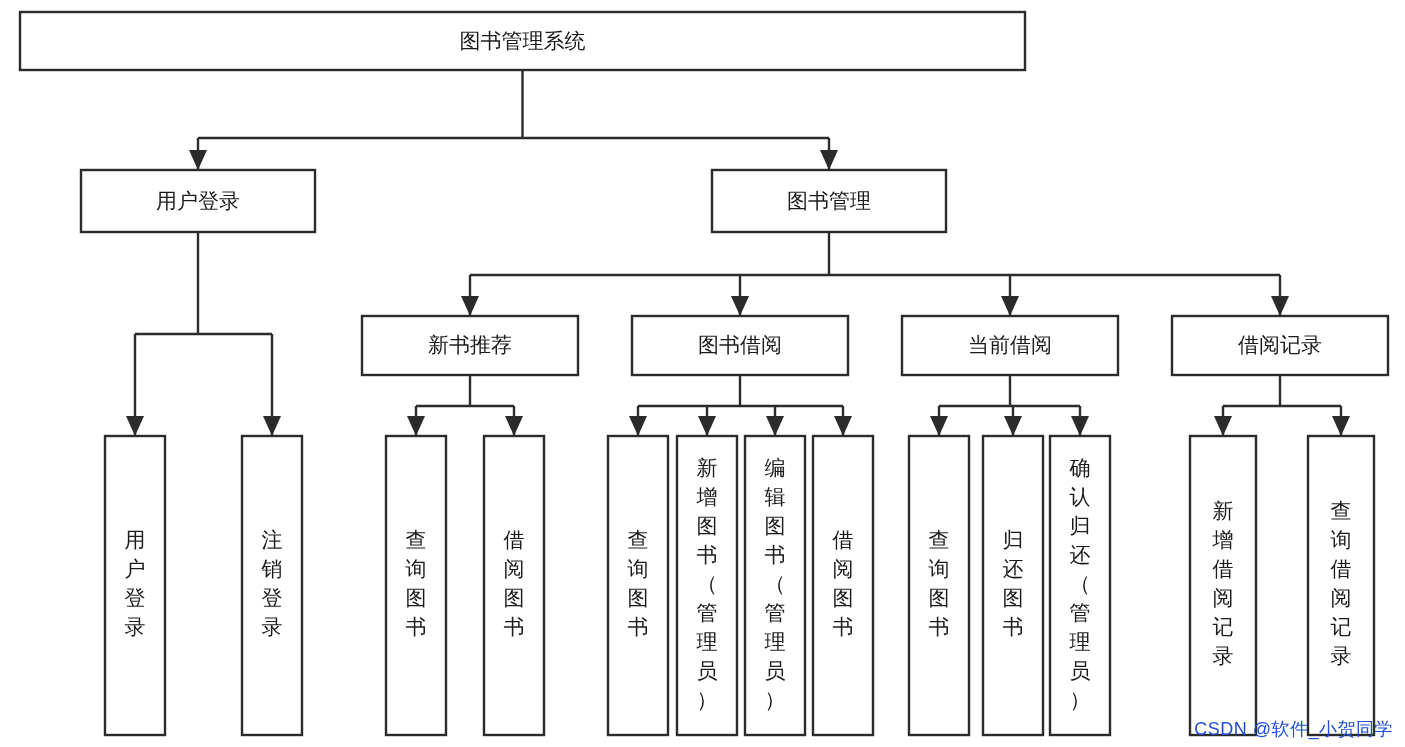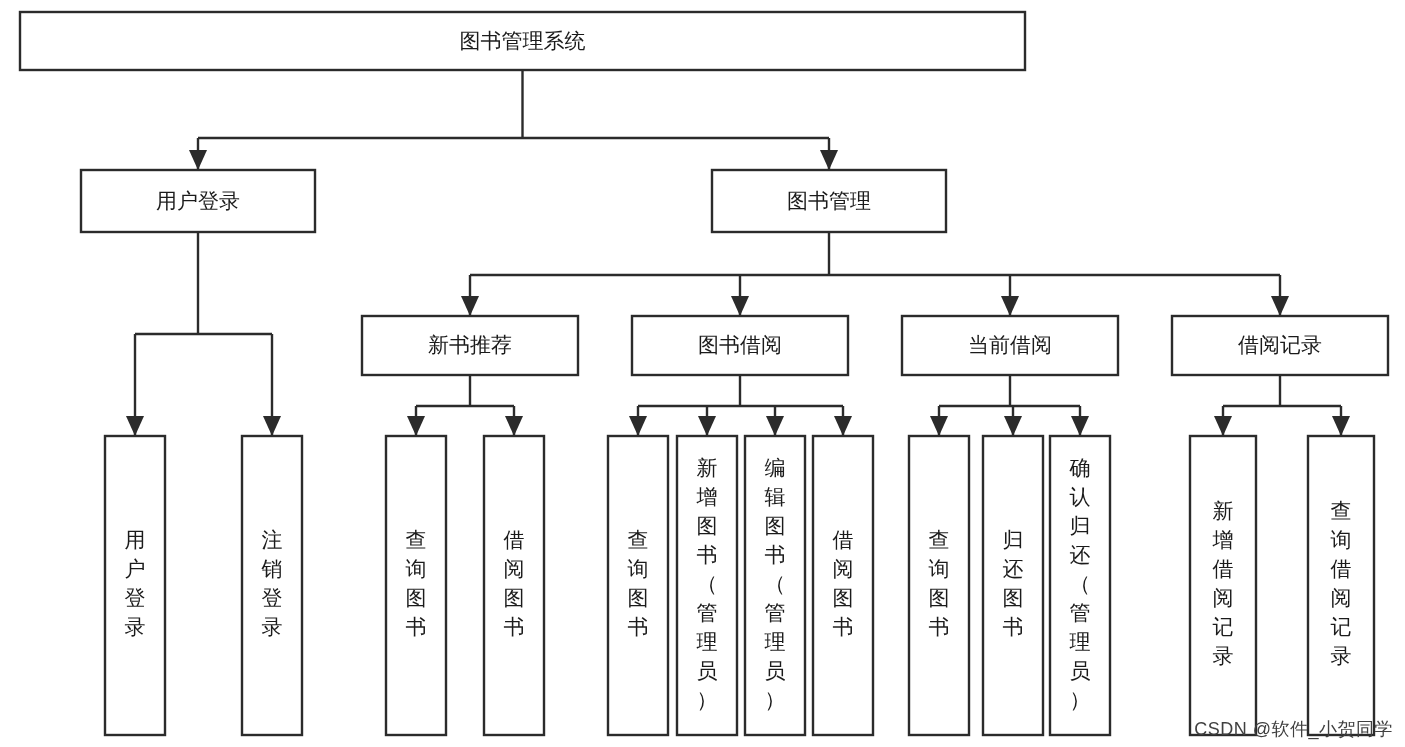--- a/index.html
+++ b/index.html
@@ -52,21 +52,21 @@
     font-size: 21px;
     fill: #1b1b1b;
     text-anchor: middle;
   }
   .watermark-text {
     position: absolute;
     right: 12px;
     bottom: 6px;
     font-family: "Liberation Sans", "DejaVu Sans", sans-serif;
     font-size: 18px;
-    color: #404040;
+    color: #1d4ed8;
     letter-spacing: 0.5px;
     white-space: nowrap;
     user-select: none;
   }
 </style>
 </head>
 <body>
 
 <div id="diagram-root">
   <svg id="tree-svg" viewBox="0 0 1405 747">

